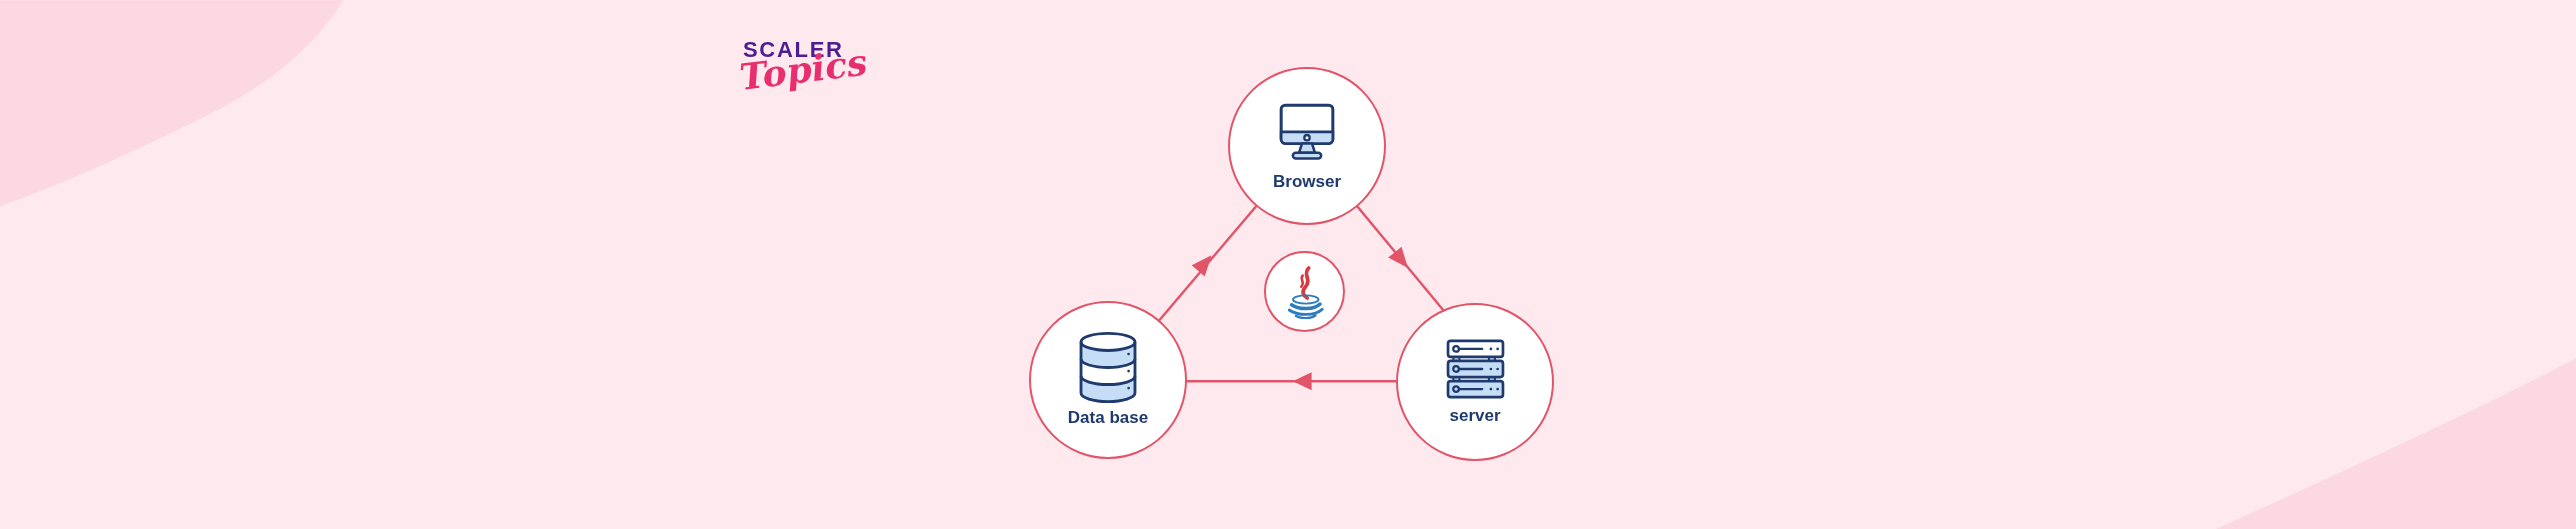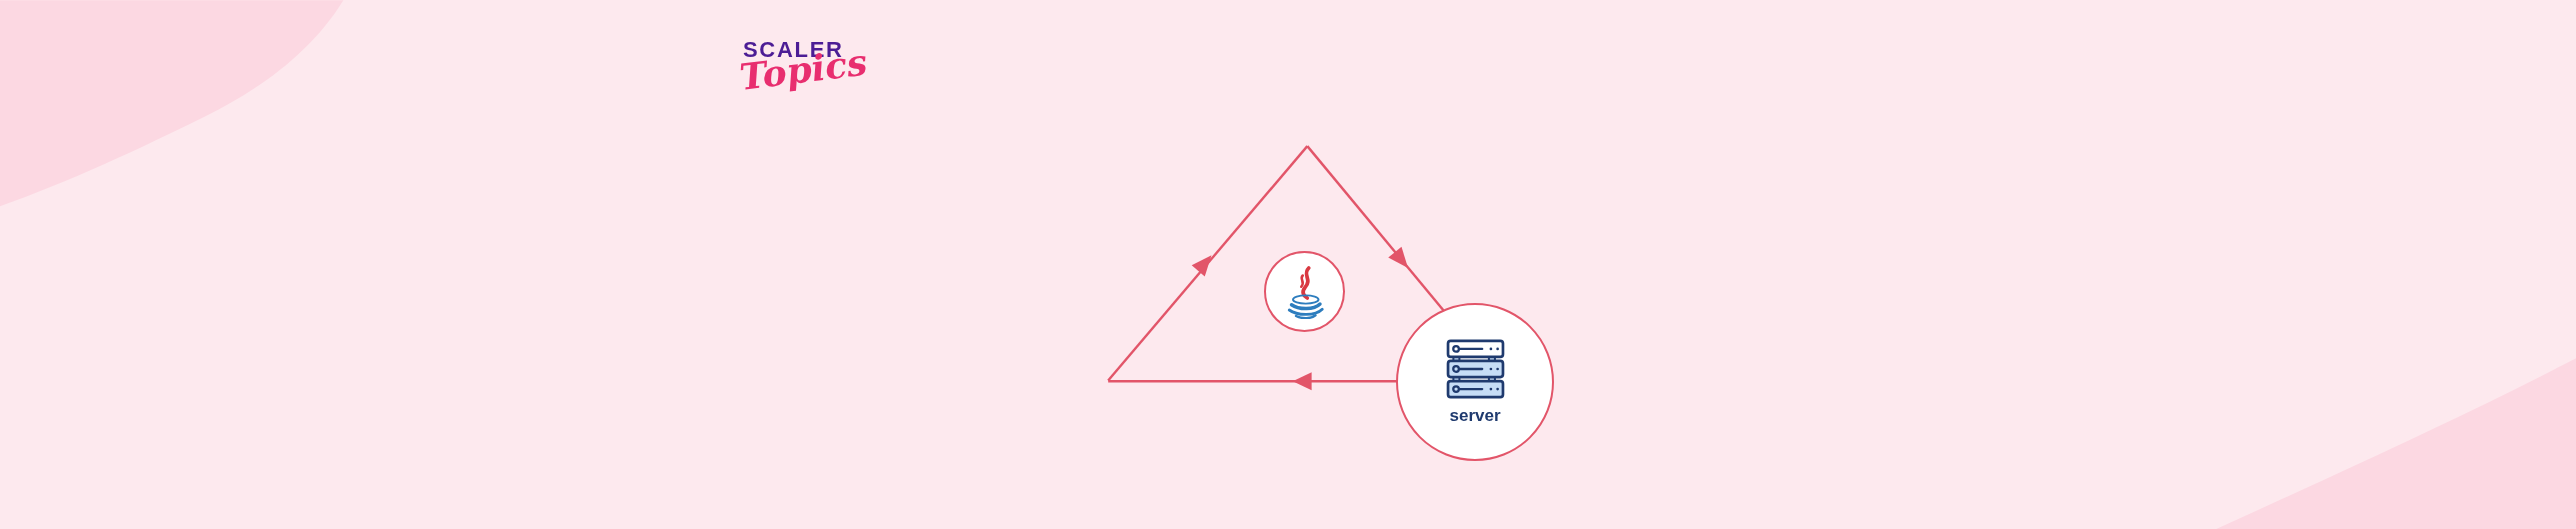--- a/index.html
+++ b/index.html
@@ -54,32 +54,57 @@
       <polygon points="1640.3,312.0 1617.3,299.9 1632.7,287.1"></polygon>
       <polygon points="1506,444 1528,433.5 1528,454.5"></polygon>
     </g>
   </svg>
 
   <div class="logo">
     <div class="logo-title">SCALER</div>
     <div class="logo-sub">Topics</div>
   </div>
 
+  <div class="node node-browser">
+    <svg class="icon" width="70" height="67" viewBox="0 0 84 80">
+      <rect x="11" y="6" width="62" height="46" rx="5" fill="#ffffff" stroke="#1f3a6e" stroke-width="3.6"></rect>
+      <path d="M11 38 H73 V47 a5 5 0 0 1 -5 5 H16 a5 5 0 0 1 -5 -5 Z" fill="#c6ddf6" stroke="#1f3a6e" stroke-width="3.2"></path>
+      <circle cx="42" cy="45" r="3.2" fill="#ffffff" stroke="#1f3a6e" stroke-width="2.8"></circle>
+      <polygon points="36,52 48,52 51.5,63 32.5,63" fill="#c6ddf6" stroke="#1f3a6e" stroke-width="3" stroke-linejoin="round"></polygon>
+      <rect x="25" y="63" width="34" height="7" rx="3.5" fill="#c6ddf6" stroke="#1f3a6e" stroke-width="3"></rect>
+    </svg>
+    <div class="node-label">Browser</div>
+  </div>
 
   <div class="node node-java">
     <svg class="icon" width="48" height="54" viewBox="0 0 64 72">
       <path d="M37 4 C28 13 42 19 32 30 C27 36 30 41 35 44" fill="none" stroke="#d93941" stroke-width="5" stroke-linecap="round"></path>
       <path d="M29 14 C24 19 33 22 27 29" fill="none" stroke="#d93941" stroke-width="3.4" stroke-linecap="round"></path>
       <ellipse cx="33" cy="46" rx="17" ry="5.5" fill="none" stroke="#2d7dbe" stroke-width="2.6"></ellipse>
       <path d="M14 53 C24 60 44 60 52 52" fill="none" stroke="#2d7dbe" stroke-width="4.6" stroke-linecap="round"></path>
       <path d="M11 60 C22 68 46 68 55 59" fill="none" stroke="#2d7dbe" stroke-width="3.8" stroke-linecap="round"></path>
       <path d="M20 68 C28 72 40 72 46 67" fill="none" stroke="#2d7dbe" stroke-width="3.2" stroke-linecap="round"></path>
     </svg>
   </div>
 
+  <div class="node node-database">
+    <svg class="icon" width="74" height="71" viewBox="0 0 104 100">
+      <path d="M14 14 L14 86 A38 12 0 0 0 90 86 L90 14 Z" fill="#c6ddf6"></path>
+      <path d="M14 38 A38 12 0 0 0 90 38 L90 62 A38 12 0 0 1 14 62 Z" fill="#ffffff"></path>
+      <ellipse cx="52" cy="14" rx="38" ry="12" fill="#ffffff" stroke="#1f3a6e" stroke-width="4"></ellipse>
+      <path d="M14 38 A38 12 0 0 0 90 38" fill="none" stroke="#1f3a6e" stroke-width="4"></path>
+      <path d="M14 62 A38 12 0 0 0 90 62" fill="none" stroke="#1f3a6e" stroke-width="4"></path>
+      <path d="M14 86 A38 12 0 0 0 90 86" fill="none" stroke="#1f3a6e" stroke-width="4"></path>
+      <path d="M14 14 V86 M90 14 V86" fill="none" stroke="#1f3a6e" stroke-width="4"></path>
+      <circle cx="81" cy="31" r="1.9" fill="#1f3a6e"></circle>
+      <circle cx="81" cy="55" r="1.9" fill="#1f3a6e"></circle>
+      <circle cx="81" cy="79" r="1.9" fill="#1f3a6e"></circle>
+    </svg>
+    <div class="node-label">Data base</div>
+  </div>
 
   <div class="node node-server">
     <svg class="icon" width="67" height="62" viewBox="0 0 100 92">
 
       <rect x="17" y="26" width="9" height="10" fill="#c6ddf6" stroke="#1f3a6e" stroke-width="3"></rect>
       <rect x="70" y="26" width="9" height="10" fill="#c6ddf6" stroke="#1f3a6e" stroke-width="3"></rect>
       <rect x="17" y="56" width="9" height="10" fill="#c6ddf6" stroke="#1f3a6e" stroke-width="3"></rect>
       <rect x="70" y="56" width="9" height="10" fill="#c6ddf6" stroke="#1f3a6e" stroke-width="3"></rect>
 
       <rect x="9" y="4" width="82" height="24" rx="4" fill="#ffffff" stroke="#1f3a6e" stroke-width="4"></rect>

